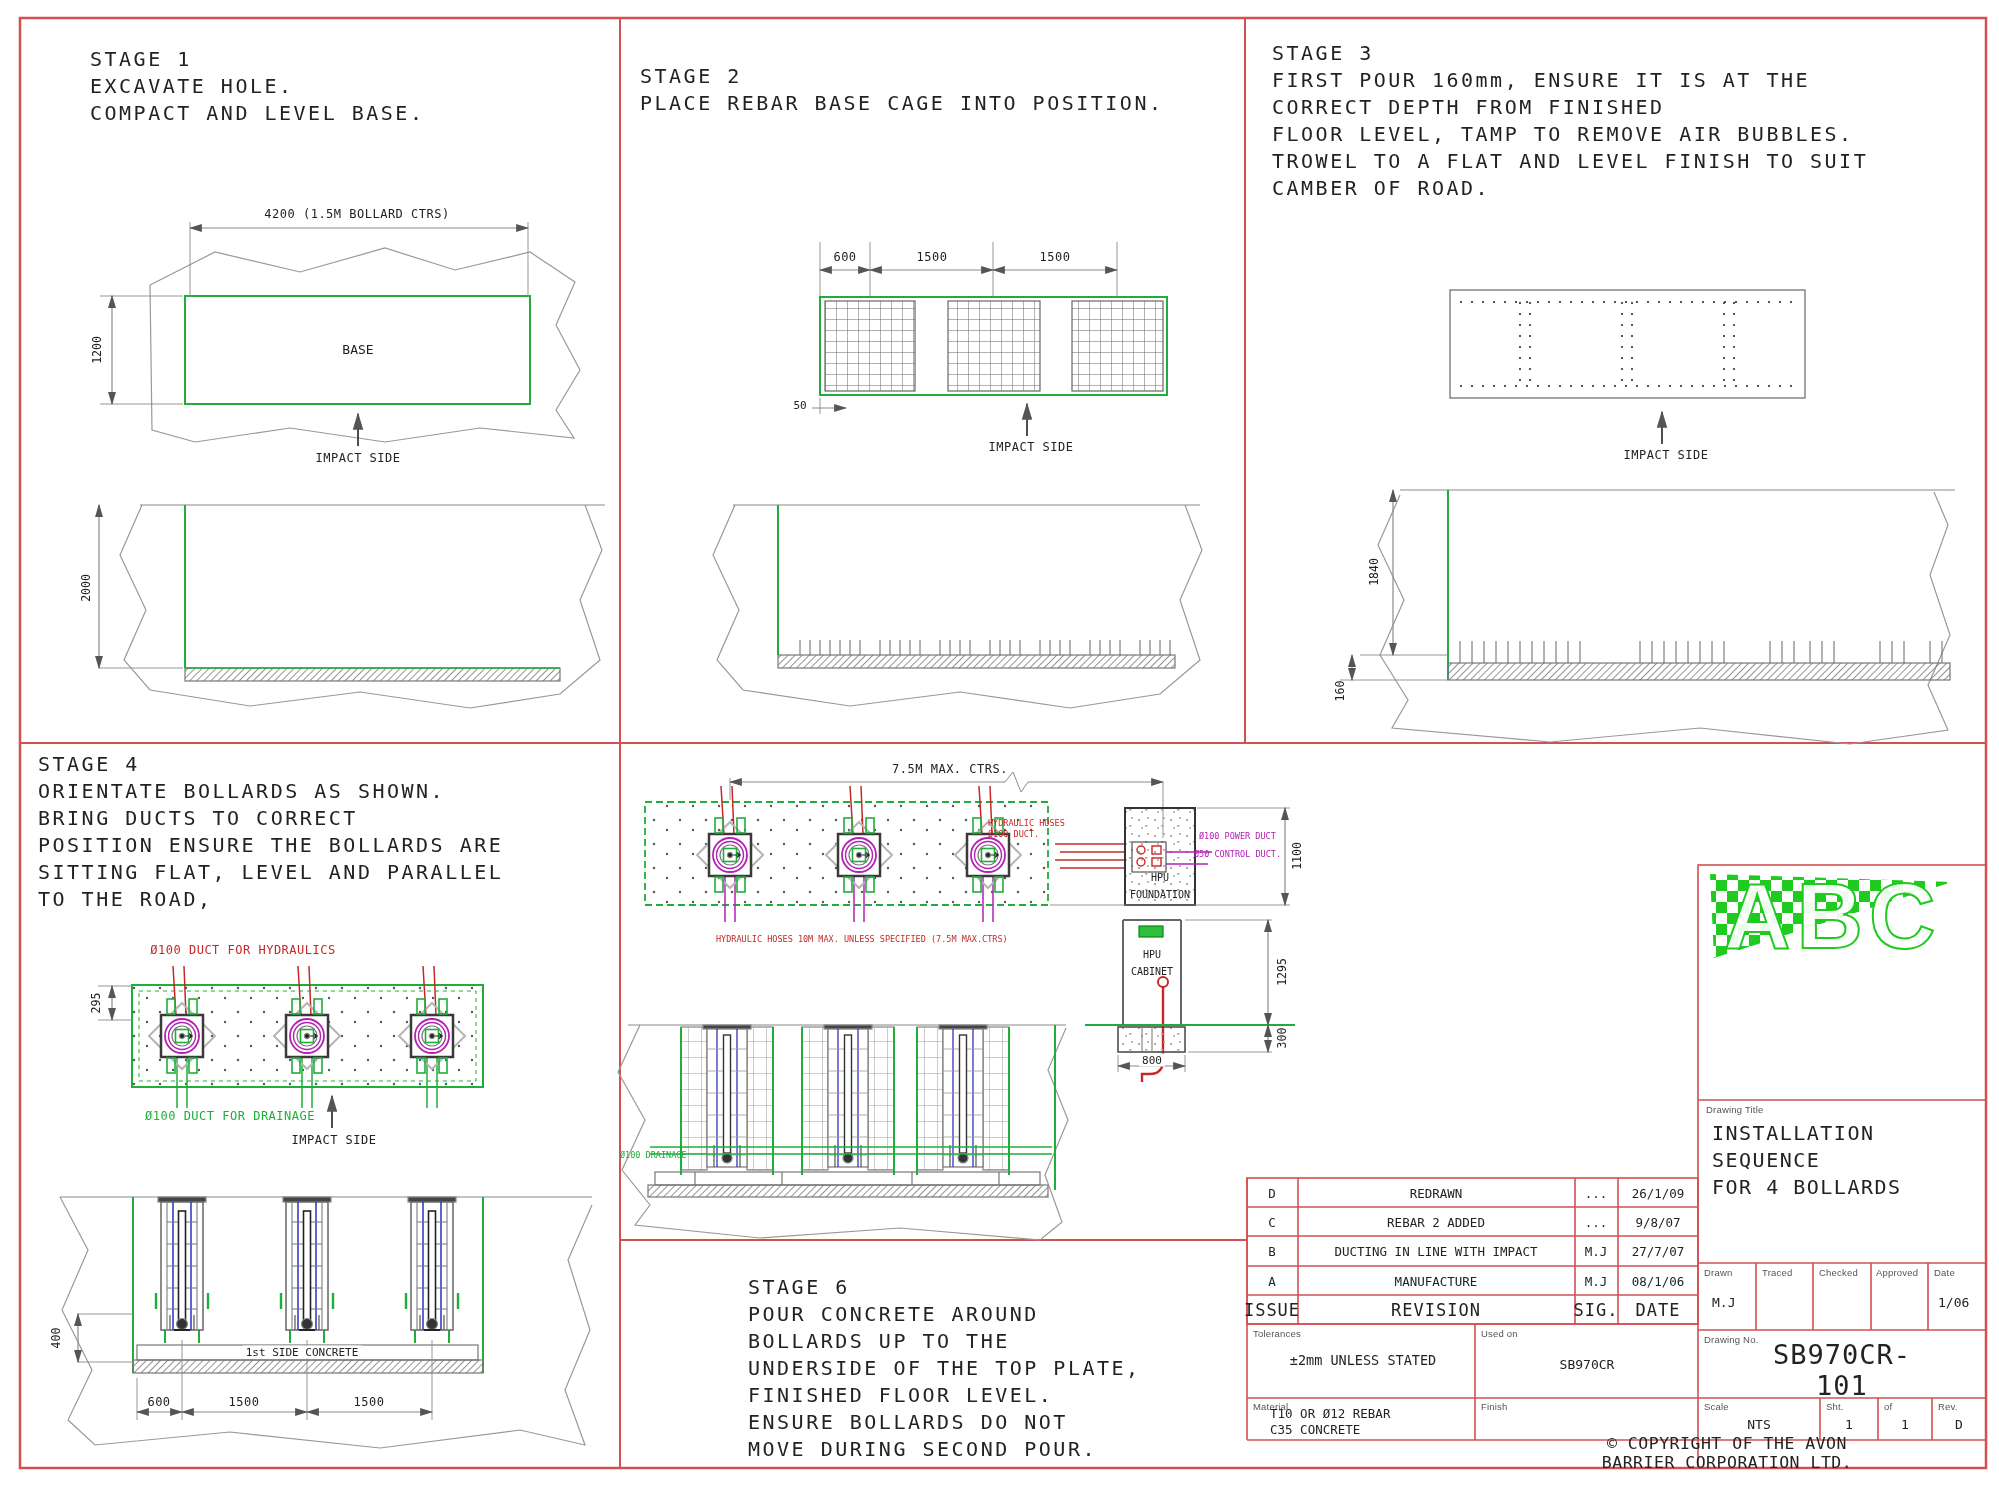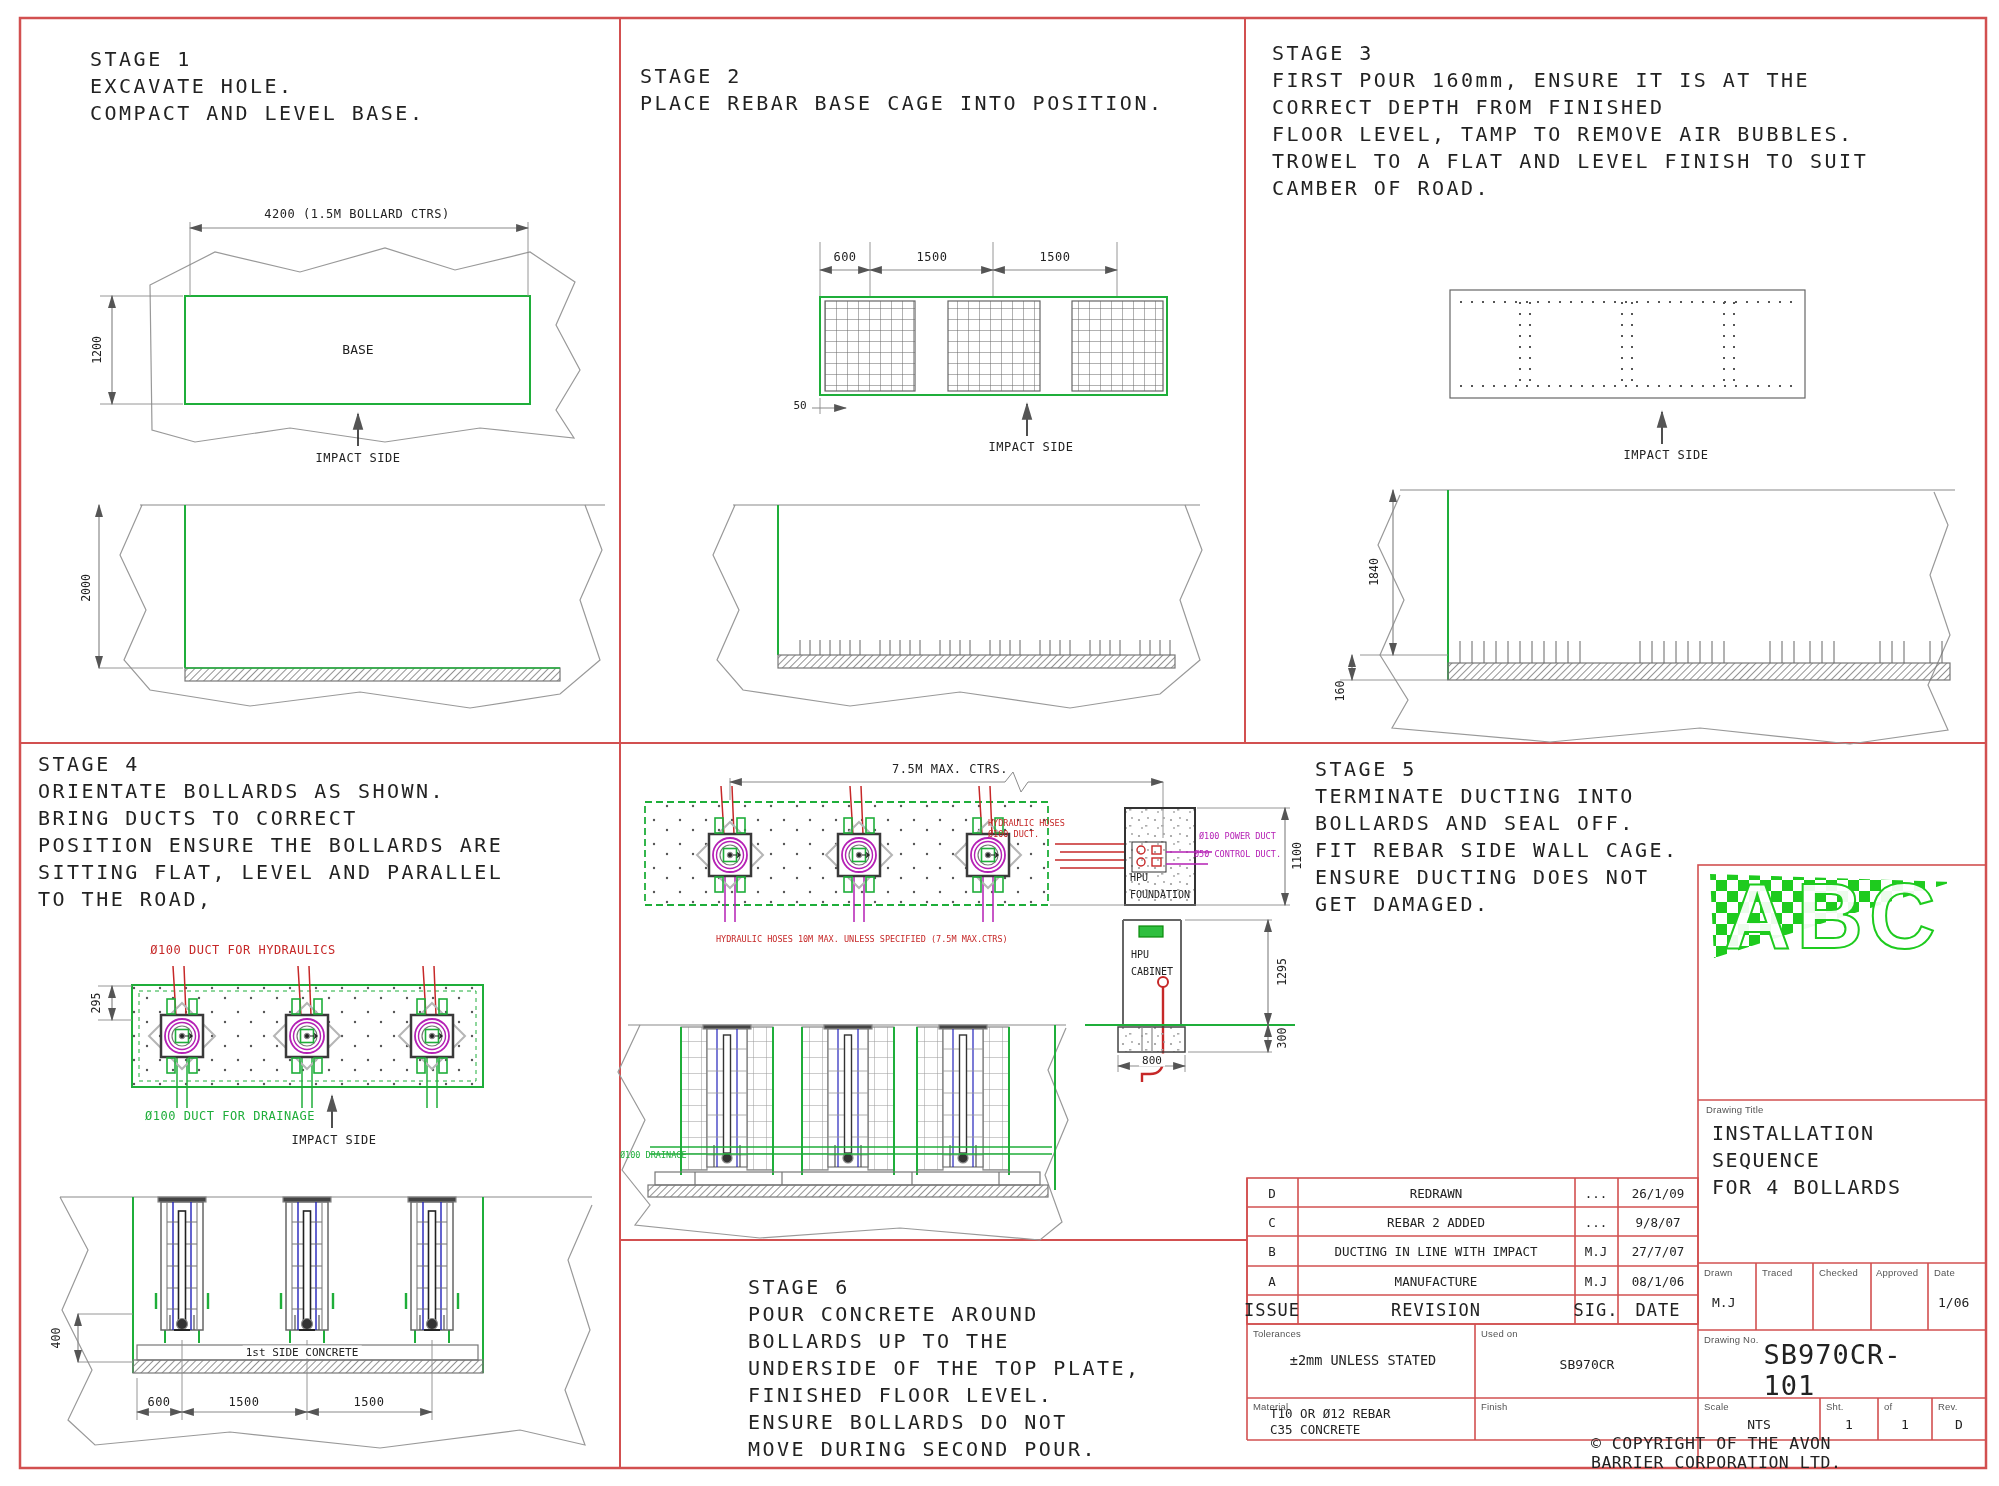--- a/index.html
+++ b/index.html
@@ -1,20 +1,20 @@
 <!DOCTYPE html>
 <html><head>
 <meta charset="utf-8">
 <style>
   html,body{margin:0;padding:0;background:#fff}
   #sheet{position:relative;width:1999px;height:1486px;background:#ffffff;overflow:hidden;
          font-family:"DejaVu Sans Mono",monospace;color:#222}
   svg.lw{position:absolute;left:0;top:0}
   .t{position:absolute;white-space:pre-line}
-  .ctr{transform:translate(-50%,-50%);text-align:left}
+  .ctr{transform:translate(-50%,-50%);text-align:center}
   .rot{transform:translate(-50%,-50%) rotate(-90deg)}
   .stitle{font-size:20px;letter-spacing:2.5px;line-height:27px}
   .dim{font-size:12px;letter-spacing:.5px}
   .dm11{font-size:11px}
   .dm115{font-size:11.5px}
   .sm85{font-size:8.5px}
   .sm10{font-size:10px;line-height:17px}
   .red{color:#c62828}
   .grn{color:#1fae3a}
   .mag{color:#b520b5}
@@ -346,26 +346,20 @@
 CORRECT DEPTH FROM FINISHED
 FLOOR LEVEL, TAMP TO REMOVE AIR BUBBLES.
 TROWEL TO A FLAT AND LEVEL FINISH TO SUIT
 CAMBER OF ROAD.</div>
 <div class="t stitle" style="left:38px;top:751px">STAGE 4
 ORIENTATE BOLLARDS AS SHOWN.
 BRING DUCTS TO CORRECT
 POSITION ENSURE THE BOLLARDS ARE
 SITTING FLAT, LEVEL AND PARALLEL
 TO THE ROAD,</div>
-<div class="t stitle" style="left:1315px;top:756px">STAGE 5
-TERMINATE DUCTING INTO
-BOLLARDS AND SEAL OFF.
-FIT REBAR SIDE WALL CAGE.
-ENSURE DUCTING DOES NOT
-GET DAMAGED.</div>
 <div class="t stitle" style="left:748px;top:1274px">STAGE 6
 POUR CONCRETE AROUND
 BOLLARDS UP TO THE
 UNDERSIDE OF THE TOP PLATE,
 FINISHED FLOOR LEVEL.
 ENSURE BOLLARDS DO NOT
 MOVE DURING SECOND POUR.</div>
 
 <div class="t ctr dim" style="left:357px;top:214px">4200 (1.5M BOLLARD CTRS)</div>
 <div class="t rot dm115" style="left:97px;top:350px">1200</div>

